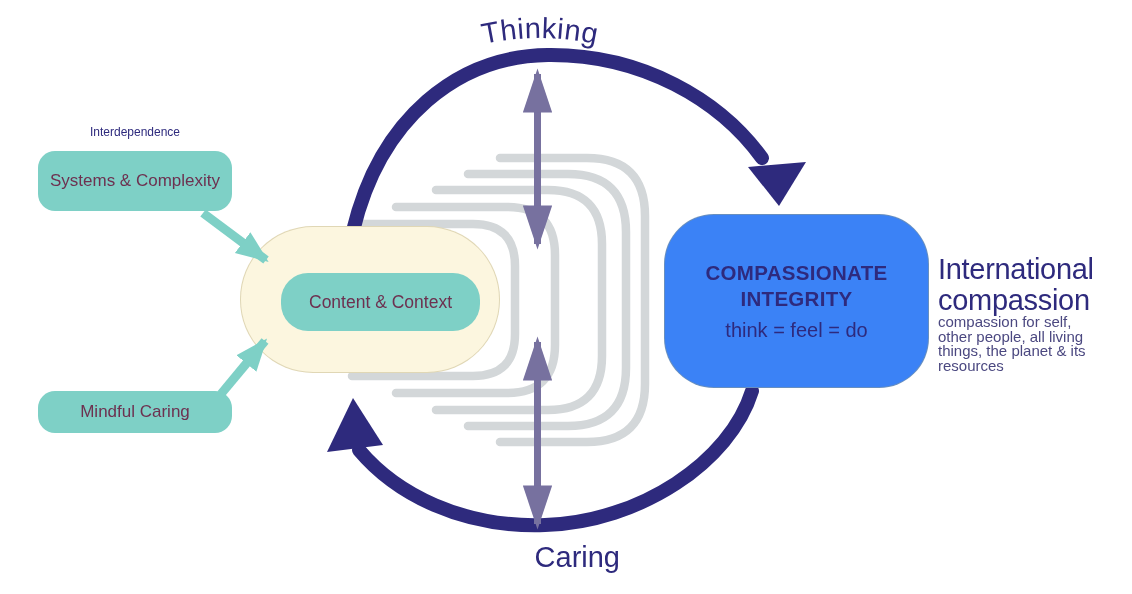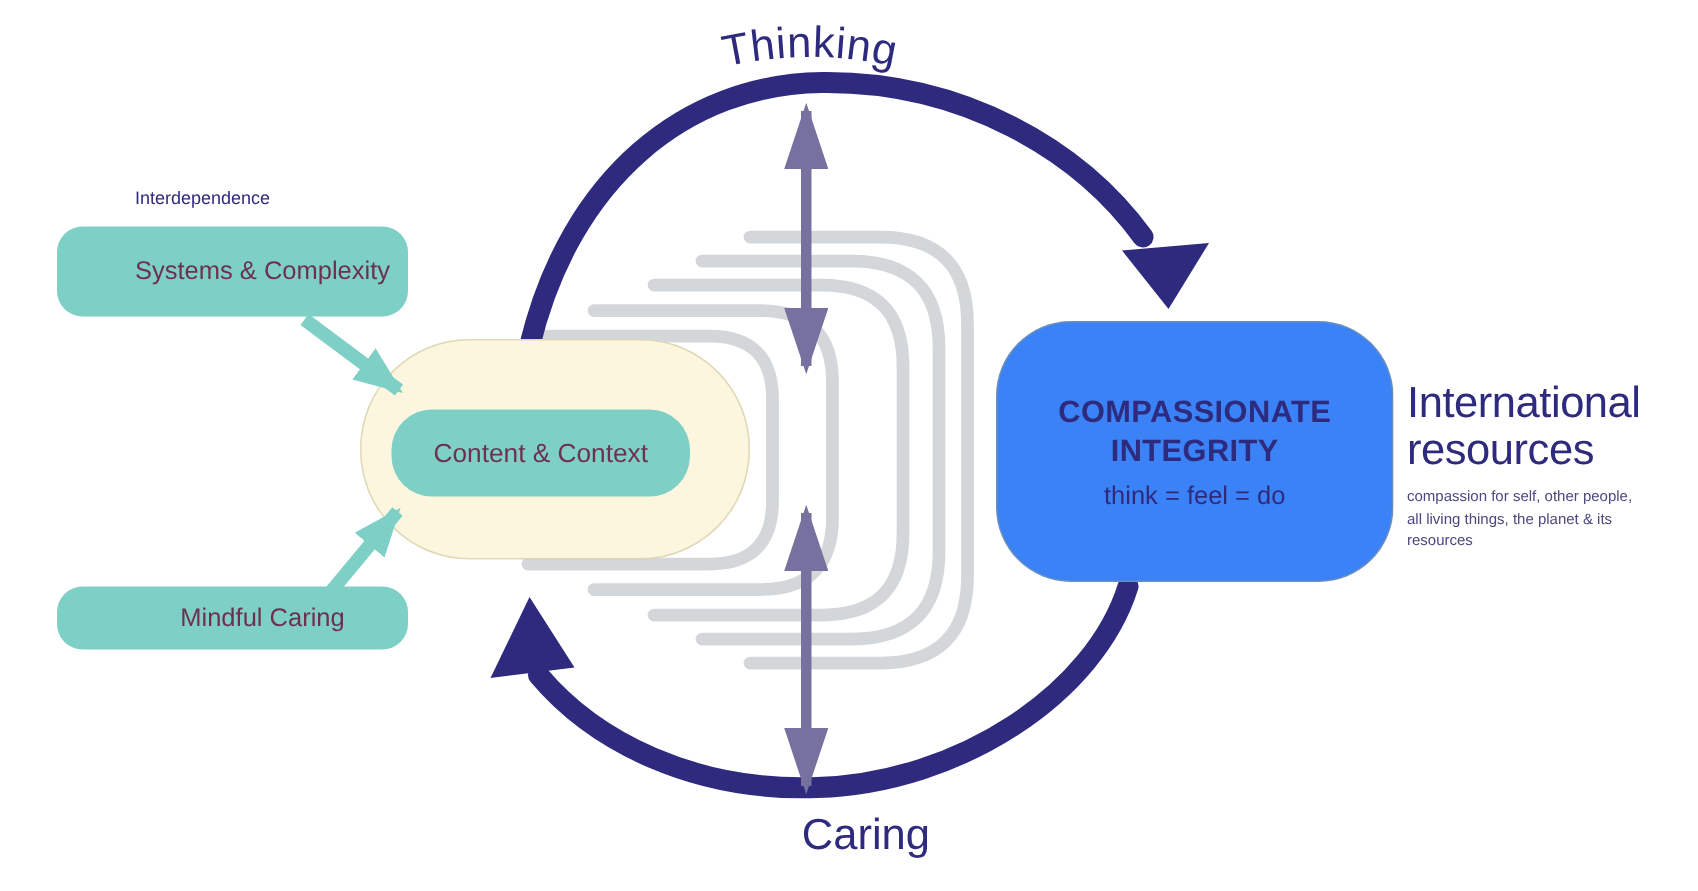--- a/index.html
+++ b/index.html
@@ -11,49 +11,49 @@
   #base-layer{z-index:0;}
   #top-layer{z-index:2;}
   .abs{position:absolute;}
   .side-label{
     left:38px;width:194px;text-align:center;color:#2E2A7D;
     font-size:12px;z-index:1;
   }
   .teal-box{
     left:38px;width:194px;height:60px;background:#7ED0C6;border-radius:17px;
     display:flex;align-items:center;justify-content:center;text-align:center;
-    color:#6D3150;font-size:17px;z-index:1;padding-left:40px;
+    color:#6D3150;font-size:17px;z-index:1;
   }
   #anchor-box{
     left:240px;top:226px;width:260px;height:147px;background:#FCF6DF;
     border:1px solid rgba(190,178,130,0.45);border-radius:73px;z-index:1;
     box-sizing:border-box;
   }
   #anchor-title{
     display:block;text-align:center;margin-top:19px;color:#2E2A7D;font-size:17.5px;
   }
   #anchor-core{
-    position:absolute;left:20px;top:46px;width:199px;height:58px;background:#7ED0C6;
+    position:absolute;left:40px;top:46px;width:199px;height:58px;background:#7ED0C6;
     border-radius:27px;display:flex;align-items:center;justify-content:center;
     color:#6D3150;font-size:17.5px;
   }
   #integrity-box{
     left:664px;top:214px;width:265px;height:174px;background:#3b82f6;
     border:1px solid rgba(190,170,90,0.35);border-radius:50px;z-index:1;
     display:flex;flex-direction:column;align-items:center;justify-content:center;
     box-sizing:border-box;text-align:center;
   }
   .integrity-title{color:#2E2A7D;font-size:20.5px;font-weight:bold;line-height:26px;letter-spacing:0.3px;}
-  #integrity-formula{color:#2E2A7D;font-size:17px;margin-top:7px;}
+  #integrity-formula{color:#2E2A7D;font-size:20px;margin-top:7px;}
   #aside-note{left:938px;top:254px;width:185px;z-index:1;}
   #aside-heading{
     color:#2E2A7D;font-size:29px;line-height:30.5px;letter-spacing:-0.3px;width:170px;
   }
   #aside-body{
-    margin-top:10px;width:155px;color:#4B4880;font-size:10px;line-height:14.5px;
+    width:155px;color:#4B4880;font-size:15px;line-height:14.5px;
   }
   #caring-label{
     left:455px;top:541px;width:165px;text-align:right;color:#2E2A7D;
     font-size:29px;z-index:1;
   }
   #thinking-text{
     font-family:"Liberation Sans",sans-serif;font-size:29px;fill:#2E2A7D;letter-spacing:0.5px;
   }
 </style>
 </head>
@@ -115,21 +115,21 @@
     </div>
   </div>
 
   <div class="abs" id="integrity-box">
     <div class="integrity-title">COMPASSIONATE</div>
     <div class="integrity-title">INTEGRITY</div>
     <div id="integrity-formula">think = feel = do</div>
   </div>
 
   <div class="abs" id="aside-note">
-    <div id="aside-heading">International resources</div>
+    <div id="aside-heading">International compassion</div>
     <div id="aside-body">compassion for self, other people, all living things, the planet &amp; its resources</div>
   </div>
 
   <div class="abs" id="caring-label">Caring</div>
 
   <svg id="top-layer" class="layer" width="1132" height="594" viewBox="0 0 1132 594">
     <g stroke="#7ED0C6" stroke-width="9" fill="none" stroke-linecap="butt">
       <line x1="203" y1="213" x2="266" y2="260" marker-end="url(#mteal)"></line>
       <line x1="221" y1="394" x2="265" y2="341" marker-end="url(#mteal)"></line>
     </g>

